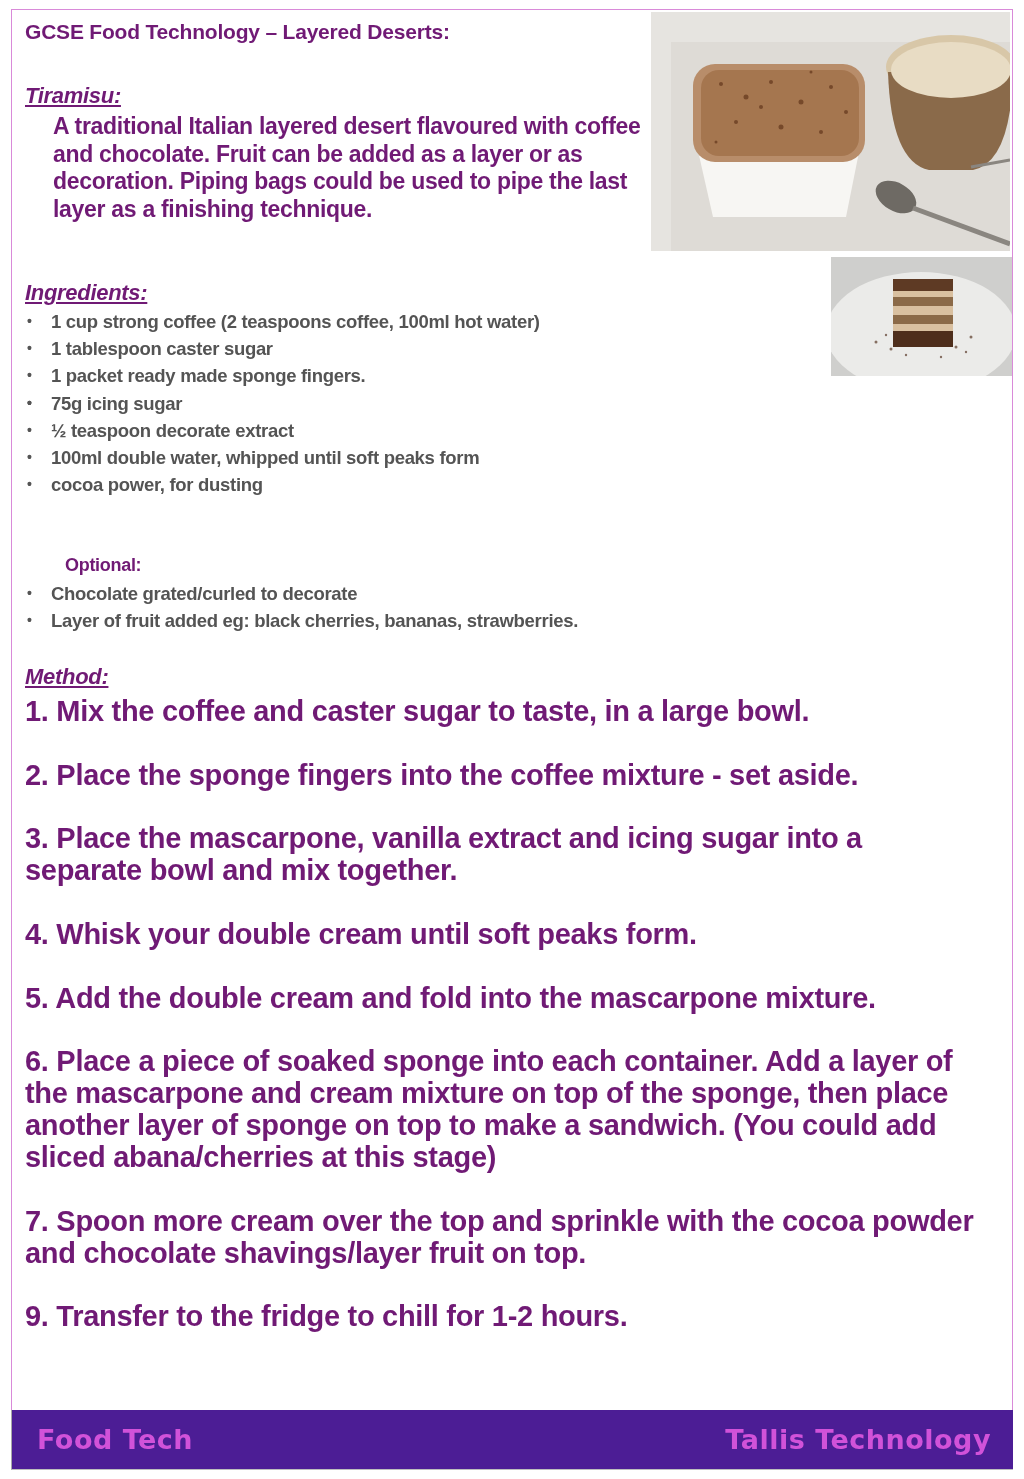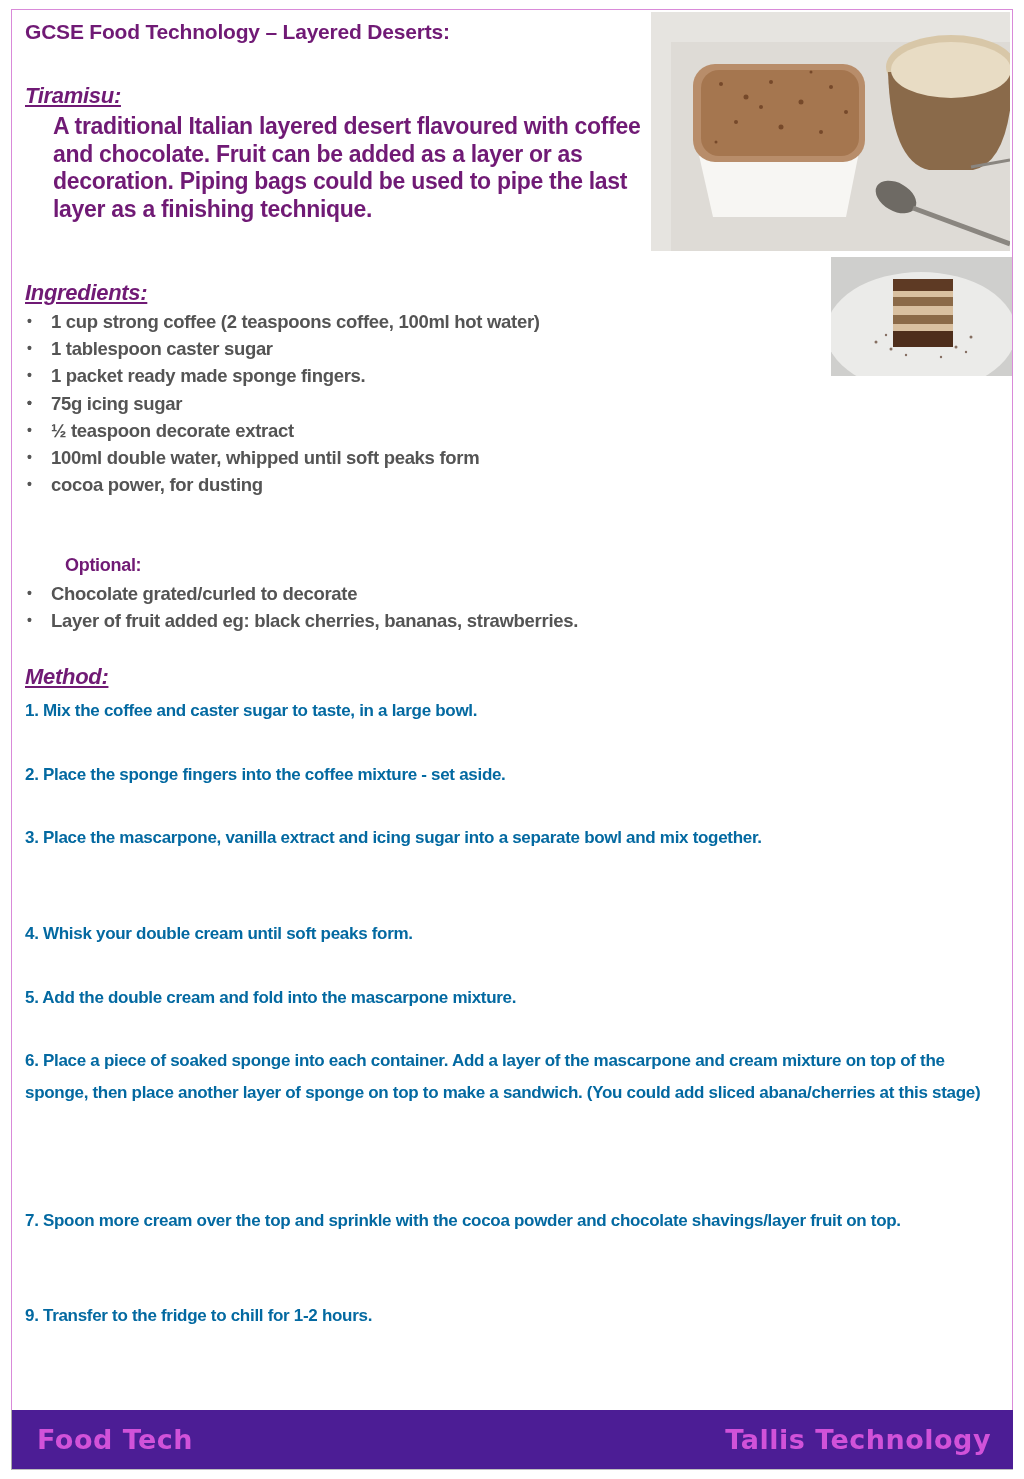--- a/index.html
+++ b/index.html
@@ -37,22 +37,22 @@
       position: absolute; left: 2px; top: 0; font-size: 14px; color: #545454;
     }
 
     .optional-label {
       position: absolute; left: 25px; top: 555px;
       font-size: 18px; font-weight: bold; letter-spacing: -0.3px; margin-left: 40px;
     }
 
     .method-step {
       position: absolute; left: 25px; width: 980px;
-      font-size: 17px; font-weight: bold; line-height: 32px; letter-spacing: -0.3px;
-      color: #0369a1;
+      font-size: 29px; font-weight: bold; line-height: 32px; letter-spacing: -0.3px;
+      color: #701a75;
     }
 
     .photo {
       position: absolute; overflow: hidden;
     }
     .photo-1 { left: 651px; top: 12px; width: 359px; height: 239px; background: linear-gradient(180deg, #ecebe8 0%, #d9d6d0 60%, #c9c5be 100%); }
     .photo-2 { left: 831px; top: 257px; width: 181px; height: 119px; background: linear-gradient(180deg, #c8c8c6 0%, #dcdcda 50%, #e9e9e7 100%); }
 
     .footer {
       position: absolute; left: 11px; top: 1410px; width: 1002px; height: 60px;

